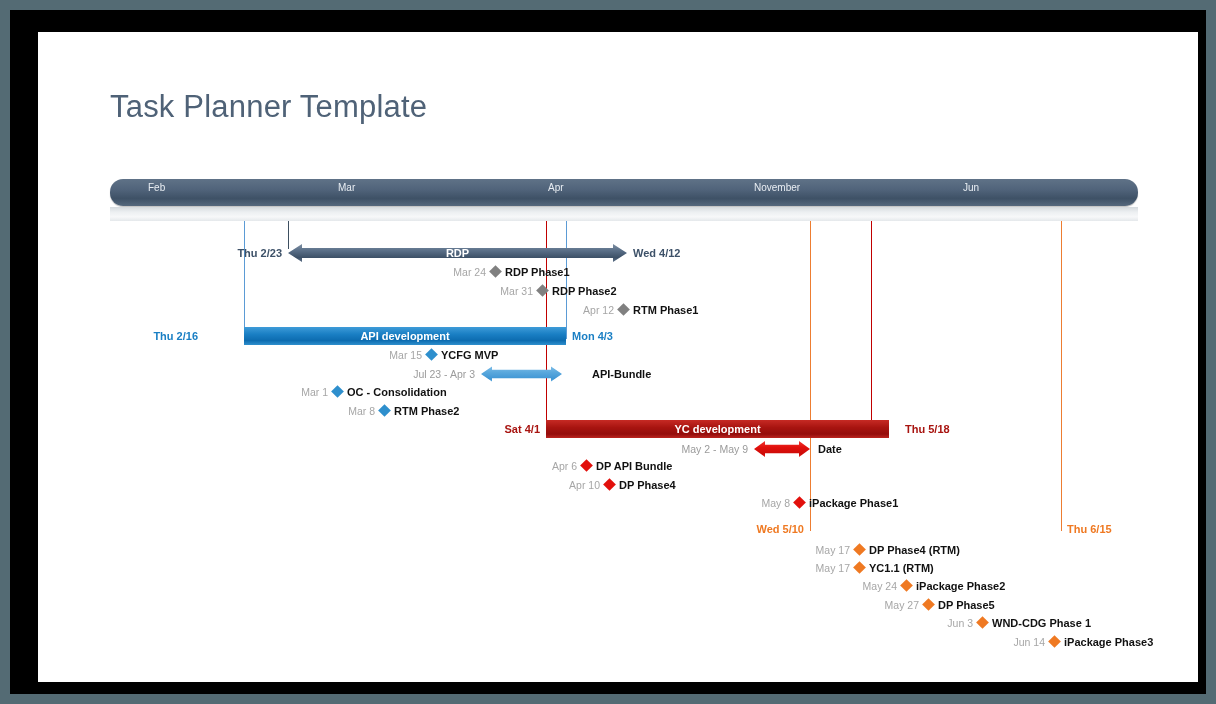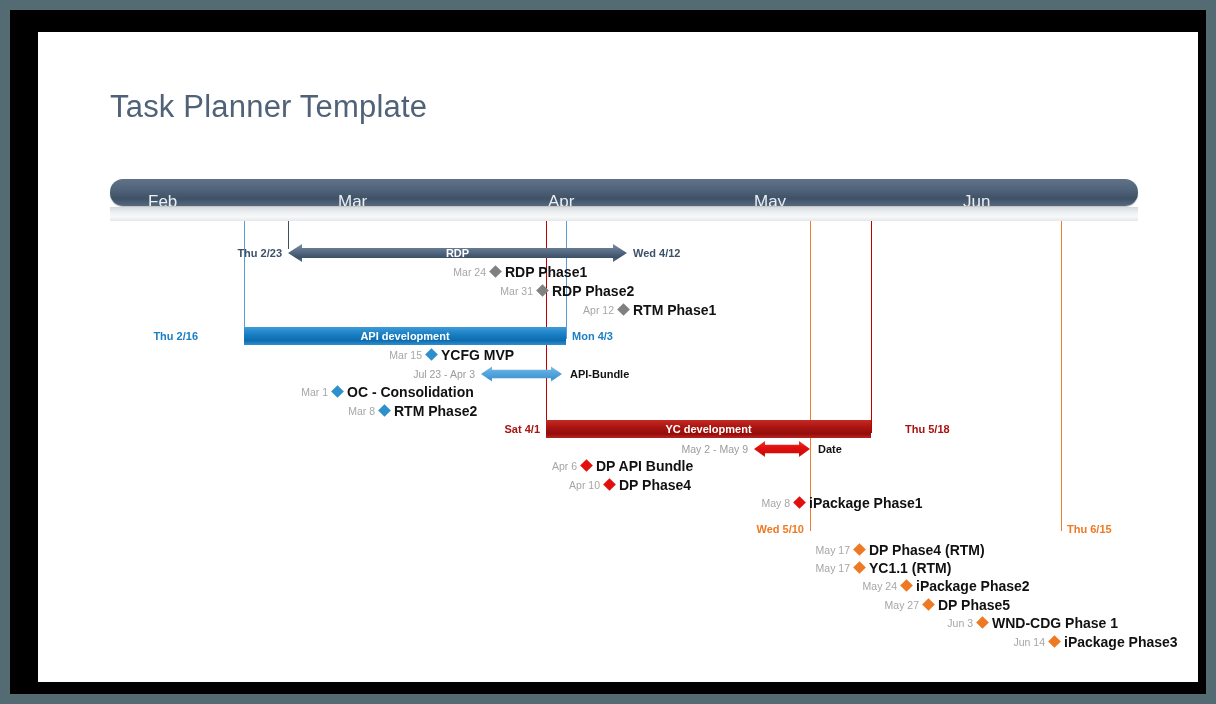--- a/index.html
+++ b/index.html
@@ -63,22 +63,22 @@
     top: 147px;
     width: 1028px;
     height: 27px;
     border-radius: 13px;
     background: linear-gradient(to bottom, #5f7287 0%, #50637a 40%, #3e5166 72%, #55687d 100%);
     box-shadow: 0 1px 1px rgba(0,0,0,0.25);
     overflow: hidden;
   }
   .month-label {
     position: absolute;
-    top: 13px;
-    font-size: 17px;
+    top: 3px;
+    font-size: 10px;
     color: #e9eef3;
     white-space: nowrap;
   }
 
   
   #header-strip {
     position: absolute;
     left: 72px;
     top: 175px;
     width: 1028px;
@@ -191,42 +191,42 @@
     left: 0;
     top: 3px;
     width: 9px;
     height: 9px;
     transform: rotate(45deg);
   }
   .ms-name {
     position: absolute;
     left: 14px;
     top: 0;
-    font-size: 14px;
+    font-size: 11px;
     font-weight: bold;
     color: #111111;
     white-space: nowrap;
   }
 </style>
 </head>
 <body>
 
 <div id="frame-outer">
   <div id="frame-black">
     <div id="slide">
 
       <div id="page-title">Task Planner Template</div>
 
       <div id="chart">
 
         <div id="month-header">
             <div class="month-label" style="left: 38px;">Feb</div>
             <div class="month-label" style="left: 228px; text-align: right;">Mar</div>
             <div class="month-label" style="left: 438px;">Apr</div>
-            <div class="month-label" style="left: 644px;">May</div>
+            <div class="month-label" style="left: 644px;">November</div>
             <div class="month-label" style="left: 853px;">Jun</div>
           </div>
         <div id="header-strip"></div>
 
         <div id="gridlines-layer">
             <div class="gridline" style="left: 206px; top: 189px; height: 118px; background: rgb(91, 155, 213);"></div>
             <div class="gridline" style="left: 250px; top: 189px; height: 28px; background: rgb(61, 79, 96);"></div>
             <div class="gridline" style="left: 508px; top: 189px; height: 212px; background: rgb(192, 0, 0);"></div>
             <div class="gridline" style="left: 528px; top: 189px; height: 118px; background: rgb(91, 155, 213);"></div>
             <div class="gridline" style="left: 772px; top: 189px; height: 310px; background: rgb(237, 125, 49);"></div>
@@ -242,36 +242,36 @@
               <div class="edge-label right" style="left: 595px; color: rgb(61, 81, 104);">Wed 4/12</div>
             </div>
             <div class="bar-row" style="left: 0px; top: 295px; width: 1160px;">
               <div class="bar api" style="left: 206px; width: 322px;">
                 <div class="bar-label">API development</div>
               </div>
               <div class="edge-label left" style="right: 1000px; color: rgb(26, 127, 196);">Thu 2/16</div>
               <div class="edge-label right" style="left: 534px; color: rgb(26, 127, 196);">Mon 4/3</div>
             </div>
             <div class="bar-row" style="left: 0px; top: 388px; width: 1160px;">
-              <div class="bar yc" style="left: 508px; width: 325px;">
+              <div class="bar yc" style="left: 508px; width: 325px; padding-left: 18px;">
                 <div class="bar-label">YC development</div>
               </div>
               <div class="edge-label left" style="right: 658px; color: rgb(168, 20, 16);">Sat 4/1</div>
               <div class="edge-label right" style="left: 867px; color: rgb(168, 20, 16);">Thu 5/18</div>
             </div>
             <div class="bar-row" style="left: 0px; top: 488px; width: 1160px;">
               <div class="edge-label left" style="right: 394px; color: rgb(239, 121, 34);">Wed 5/10</div>
               <div class="edge-label right" style="left: 1029px; color: rgb(239, 121, 34);">Thu 6/15</div>
             </div>
           </div>
         <div id="spans-layer">
             <div class="bar-row" style="left: 0px; top: 333px; width: 1160px;">
               <div class="bar apibundle" style="left: 443px; width: 81px;"></div>
               <div class="side-date" style="right: 723px;">Jul 23 - Apr 3</div>
-              <div class="side-label" style="left: 532px;">API-Bundle</div>
+              <div class="side-label" style="left: 554px;">API-Bundle</div>
             </div>
             <div class="bar-row" style="left: 0px; top: 408px; width: 1160px;">
               <div class="bar datebar" style="left: 716px; width: 56px;"></div>
               <div class="side-date" style="right: 450px;">May 2 - May 9</div>
               <div class="side-label" style="left: 780px;">Date</div>
             </div>
           </div>
         <div id="milestones-layer">
             <div class="milestone" style="left: 453px; top: 232px;">
               <span class="ms-date">Mar 24</span>

